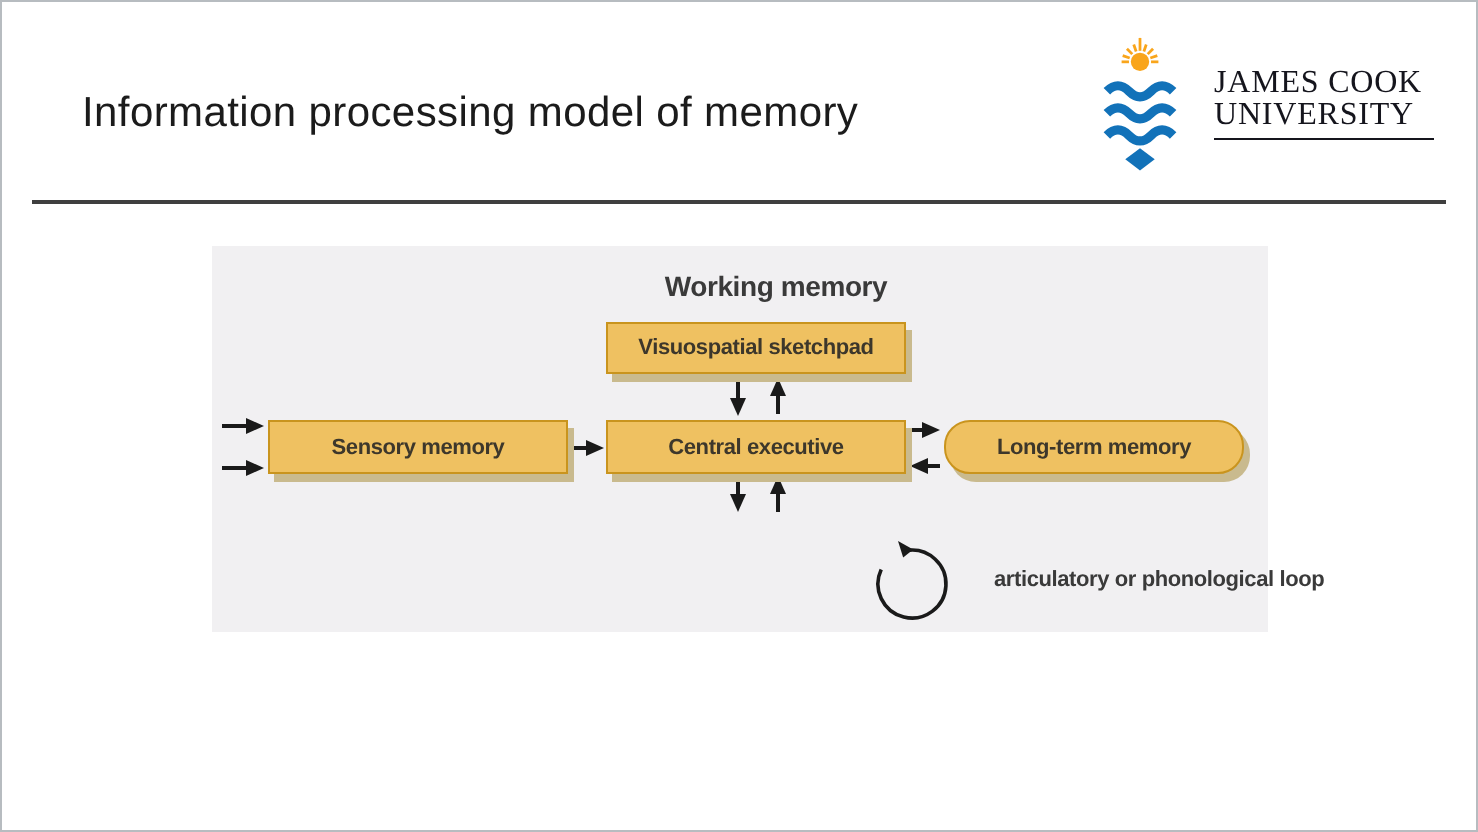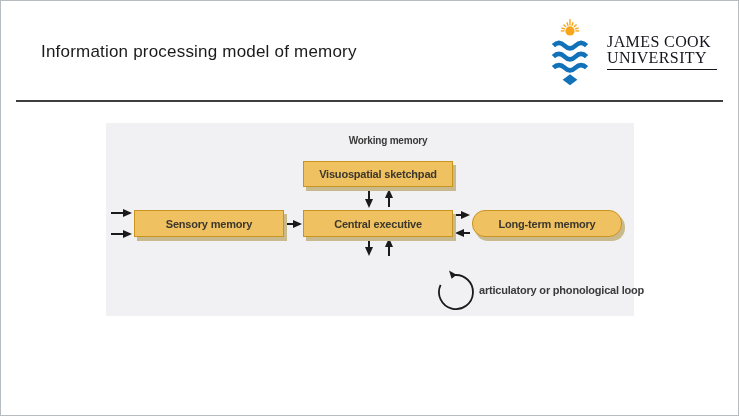--- a/index.html
+++ b/index.html
@@ -5,21 +5,21 @@
   html,body { margin:0; padding:0; }
   body {
     width:739px; height:416px; position:relative; overflow:hidden;
     background:#ffffff; box-sizing:border-box; border:1px solid #b7bcc0;
     font-family:"Liberation Sans", sans-serif;
   }
 
   
   .slide-title {
     position:absolute; left:40px; top:30px;
-    font-size:17px; font-weight:400; color:#1b1b1b; letter-spacing:.2px;
+    font-size:21px; font-weight:400; color:#1b1b1b; letter-spacing:.2px;
   }
   .logo { position:absolute; right:21px; top:11px; display:flex; align-items:center; gap:14px; }
   .logo-text { display:flex; flex-direction:column; width:110px; }
   .logo-name {
     font-family:"Liberation Serif", serif; font-size:16px; line-height:1.02;
     color:#15151d; letter-spacing:.4px; white-space:nowrap;
   }
   .logo-rule { border-top:1.6px solid #15151d; margin:2.5px 0 2px 0; }
   .logo-region {
     font-size:11px; font-weight:bold; color:#F5821F; letter-spacing:2.6px; white-space:nowrap;
@@ -29,37 +29,37 @@
     border-top:2px solid #3f3f3f; height:0;
   }
 
   
   .panel {
     position:absolute; left:105px; top:122px; width:528px; height:193px;
     background:#F1F0F2;
   }
   .diagram-title {
     position:absolute; left:187px; top:12px; width:190px; text-align:center;
-    font-size:10px; font-weight:bold; color:#3a3a3a; letter-spacing:-.2px;
+    font-size:14px; font-weight:bold; color:#3a3a3a; letter-spacing:-.2px;
   }
   .arrows { position:absolute; left:0; top:0; pointer-events:none; }
   .dbox {
     position:absolute; display:flex; align-items:center; justify-content:center;
     background:#EFC161; border:1px solid #C9941E;
     box-shadow:3px 4px 0 #C9BA8E;
     font-size:11px; font-weight:bold; color:#3d372b; letter-spacing:-.2px;
     box-sizing:border-box; text-align:center;
   }
   .dbox.visuo    { left:197px; top:38px;  width:150px; height:26px; }
   .dbox.sensory  { left:28px;  top:87px;  width:150px; height:27px; }
   .dbox.central  { left:197px; top:87px;  width:150px; height:27px; }
   .dbox.longterm { left:366px; top:87px;  width:150px; height:27px;border-radius:13px; }
   .dbox.verbal   { left:197px; top:135px; width:148px; height:27px; }
   .loop-label {
-    position:absolute; left:373px; top:161px;
+    position:absolute; left:391px; top:161px;
     font-size:11px; font-weight:bold; color:#3a3a3a; letter-spacing:-.2px; white-space:nowrap;
   }
 </style>
 </head>
 <body>
 
 <h1 class="slide-title">Information processing model of memory</h1>
 
 <div class="logo">
   <svg width="46" height="82" viewBox="0 0 50 82">

